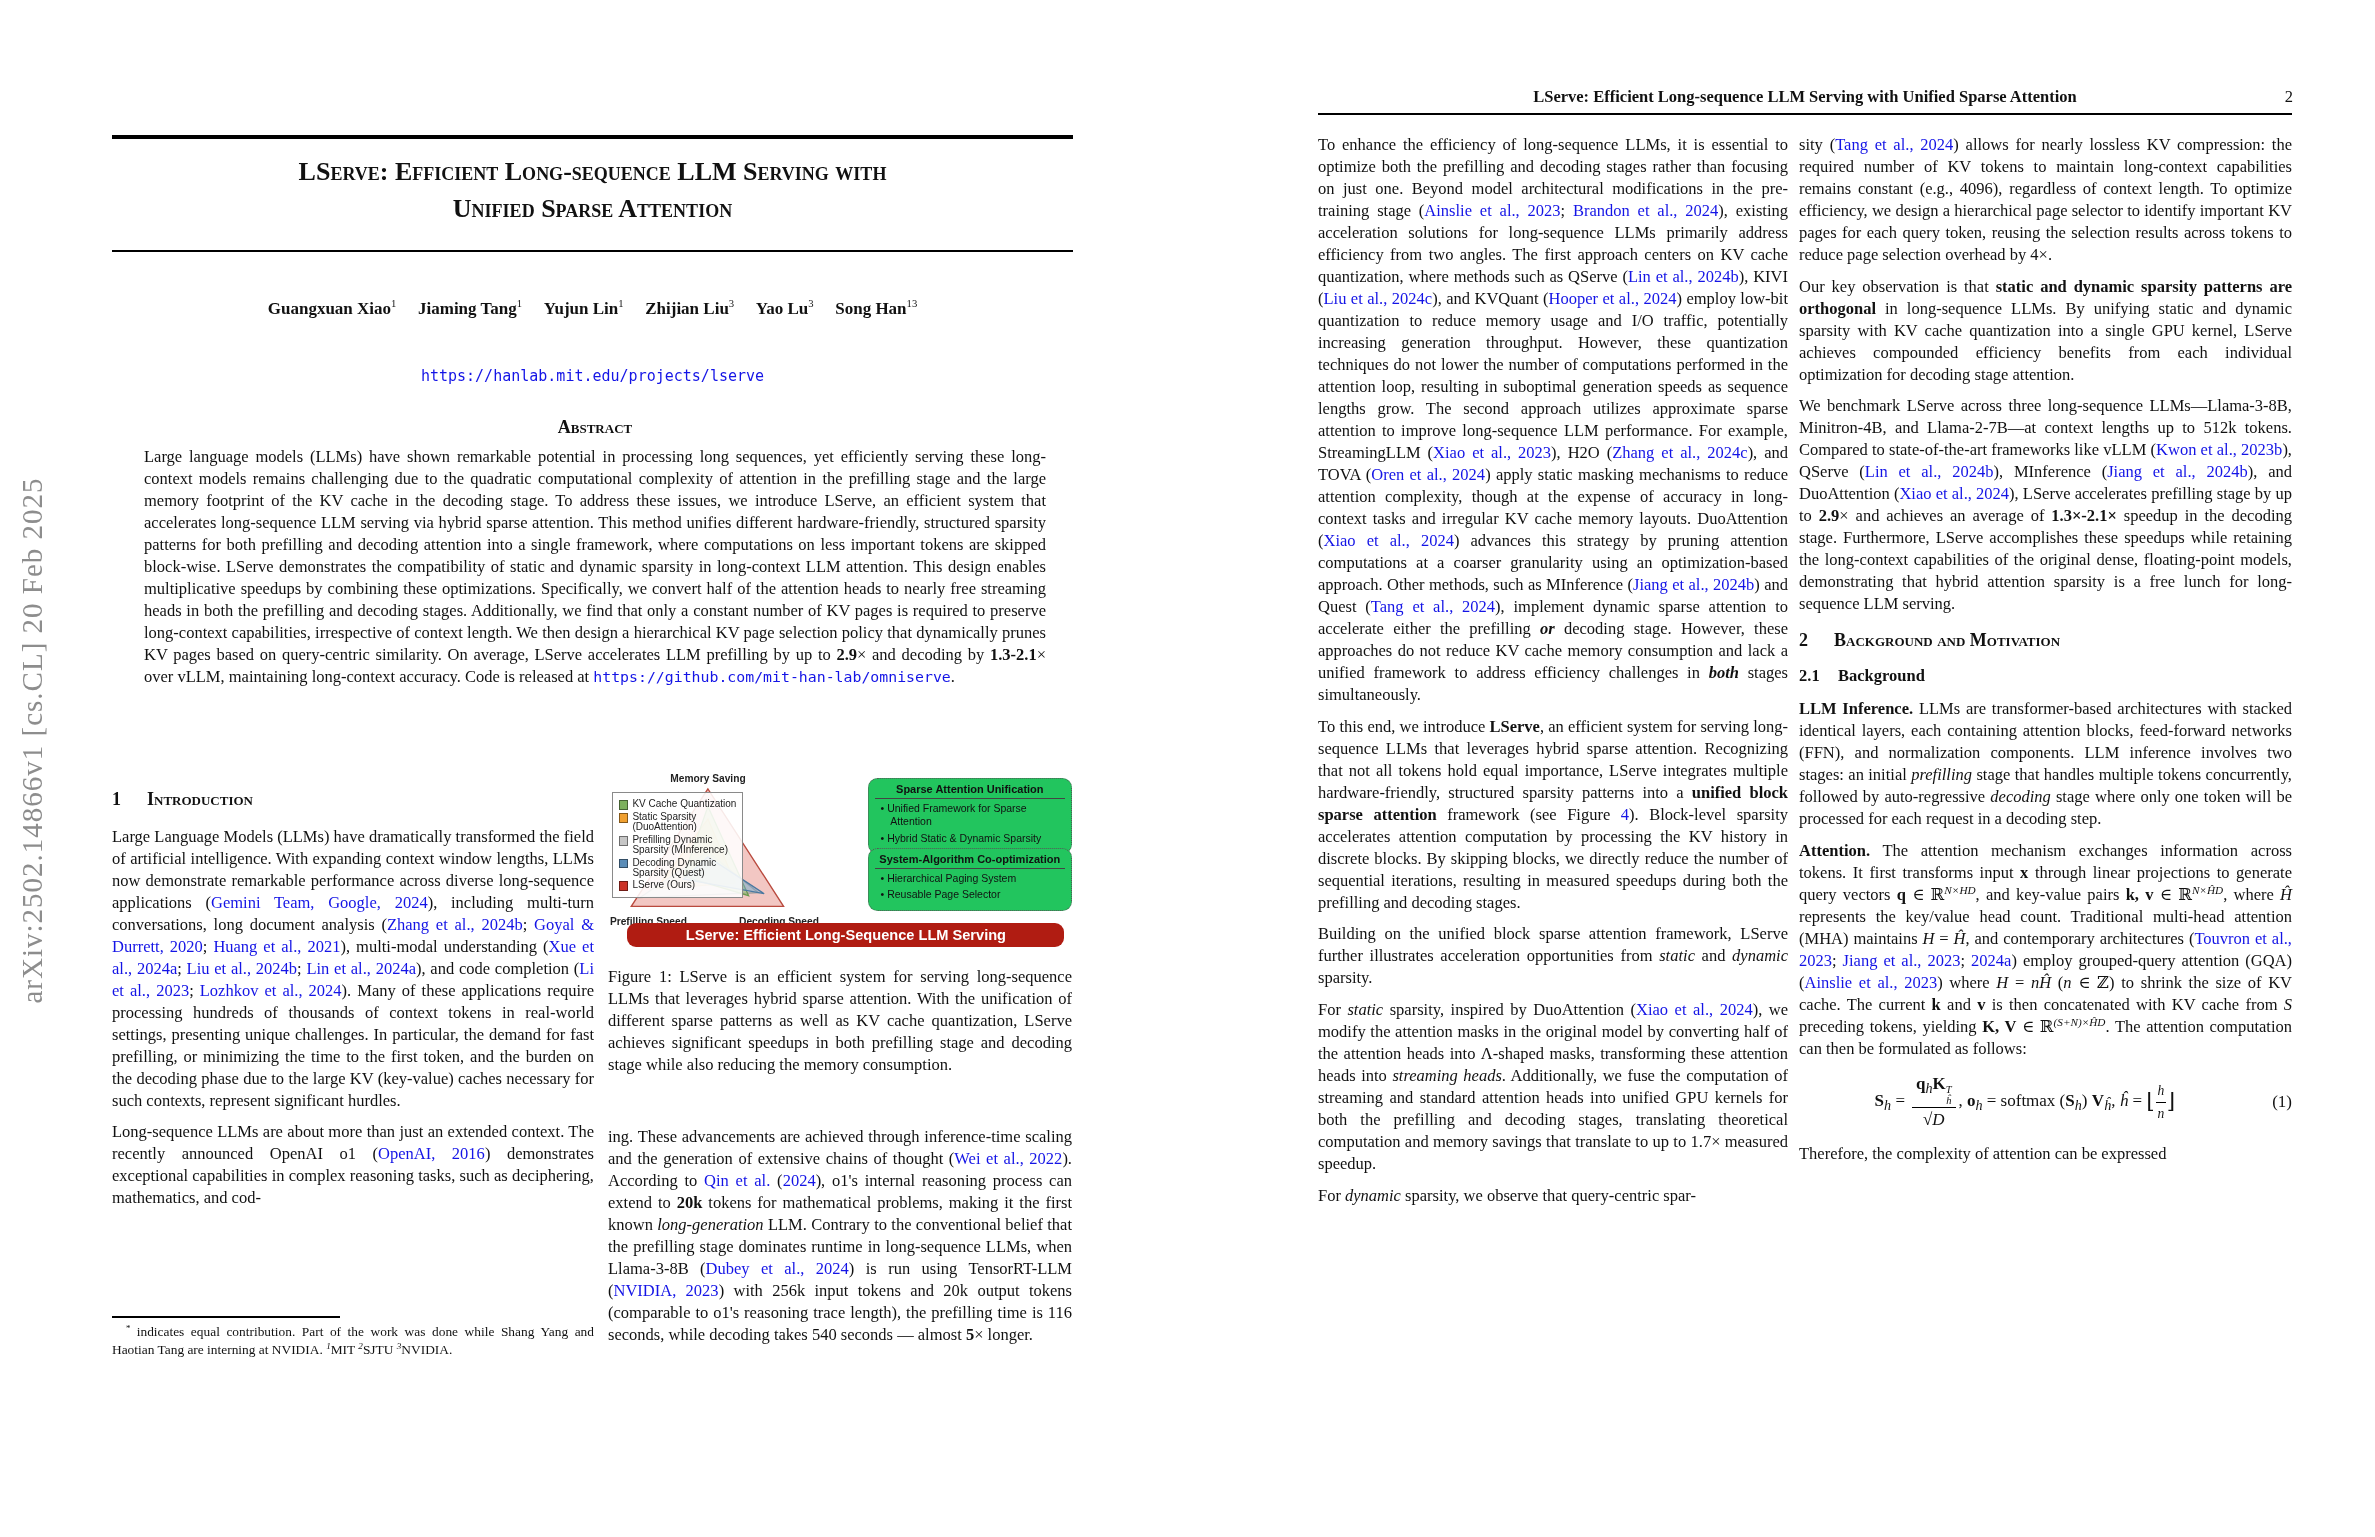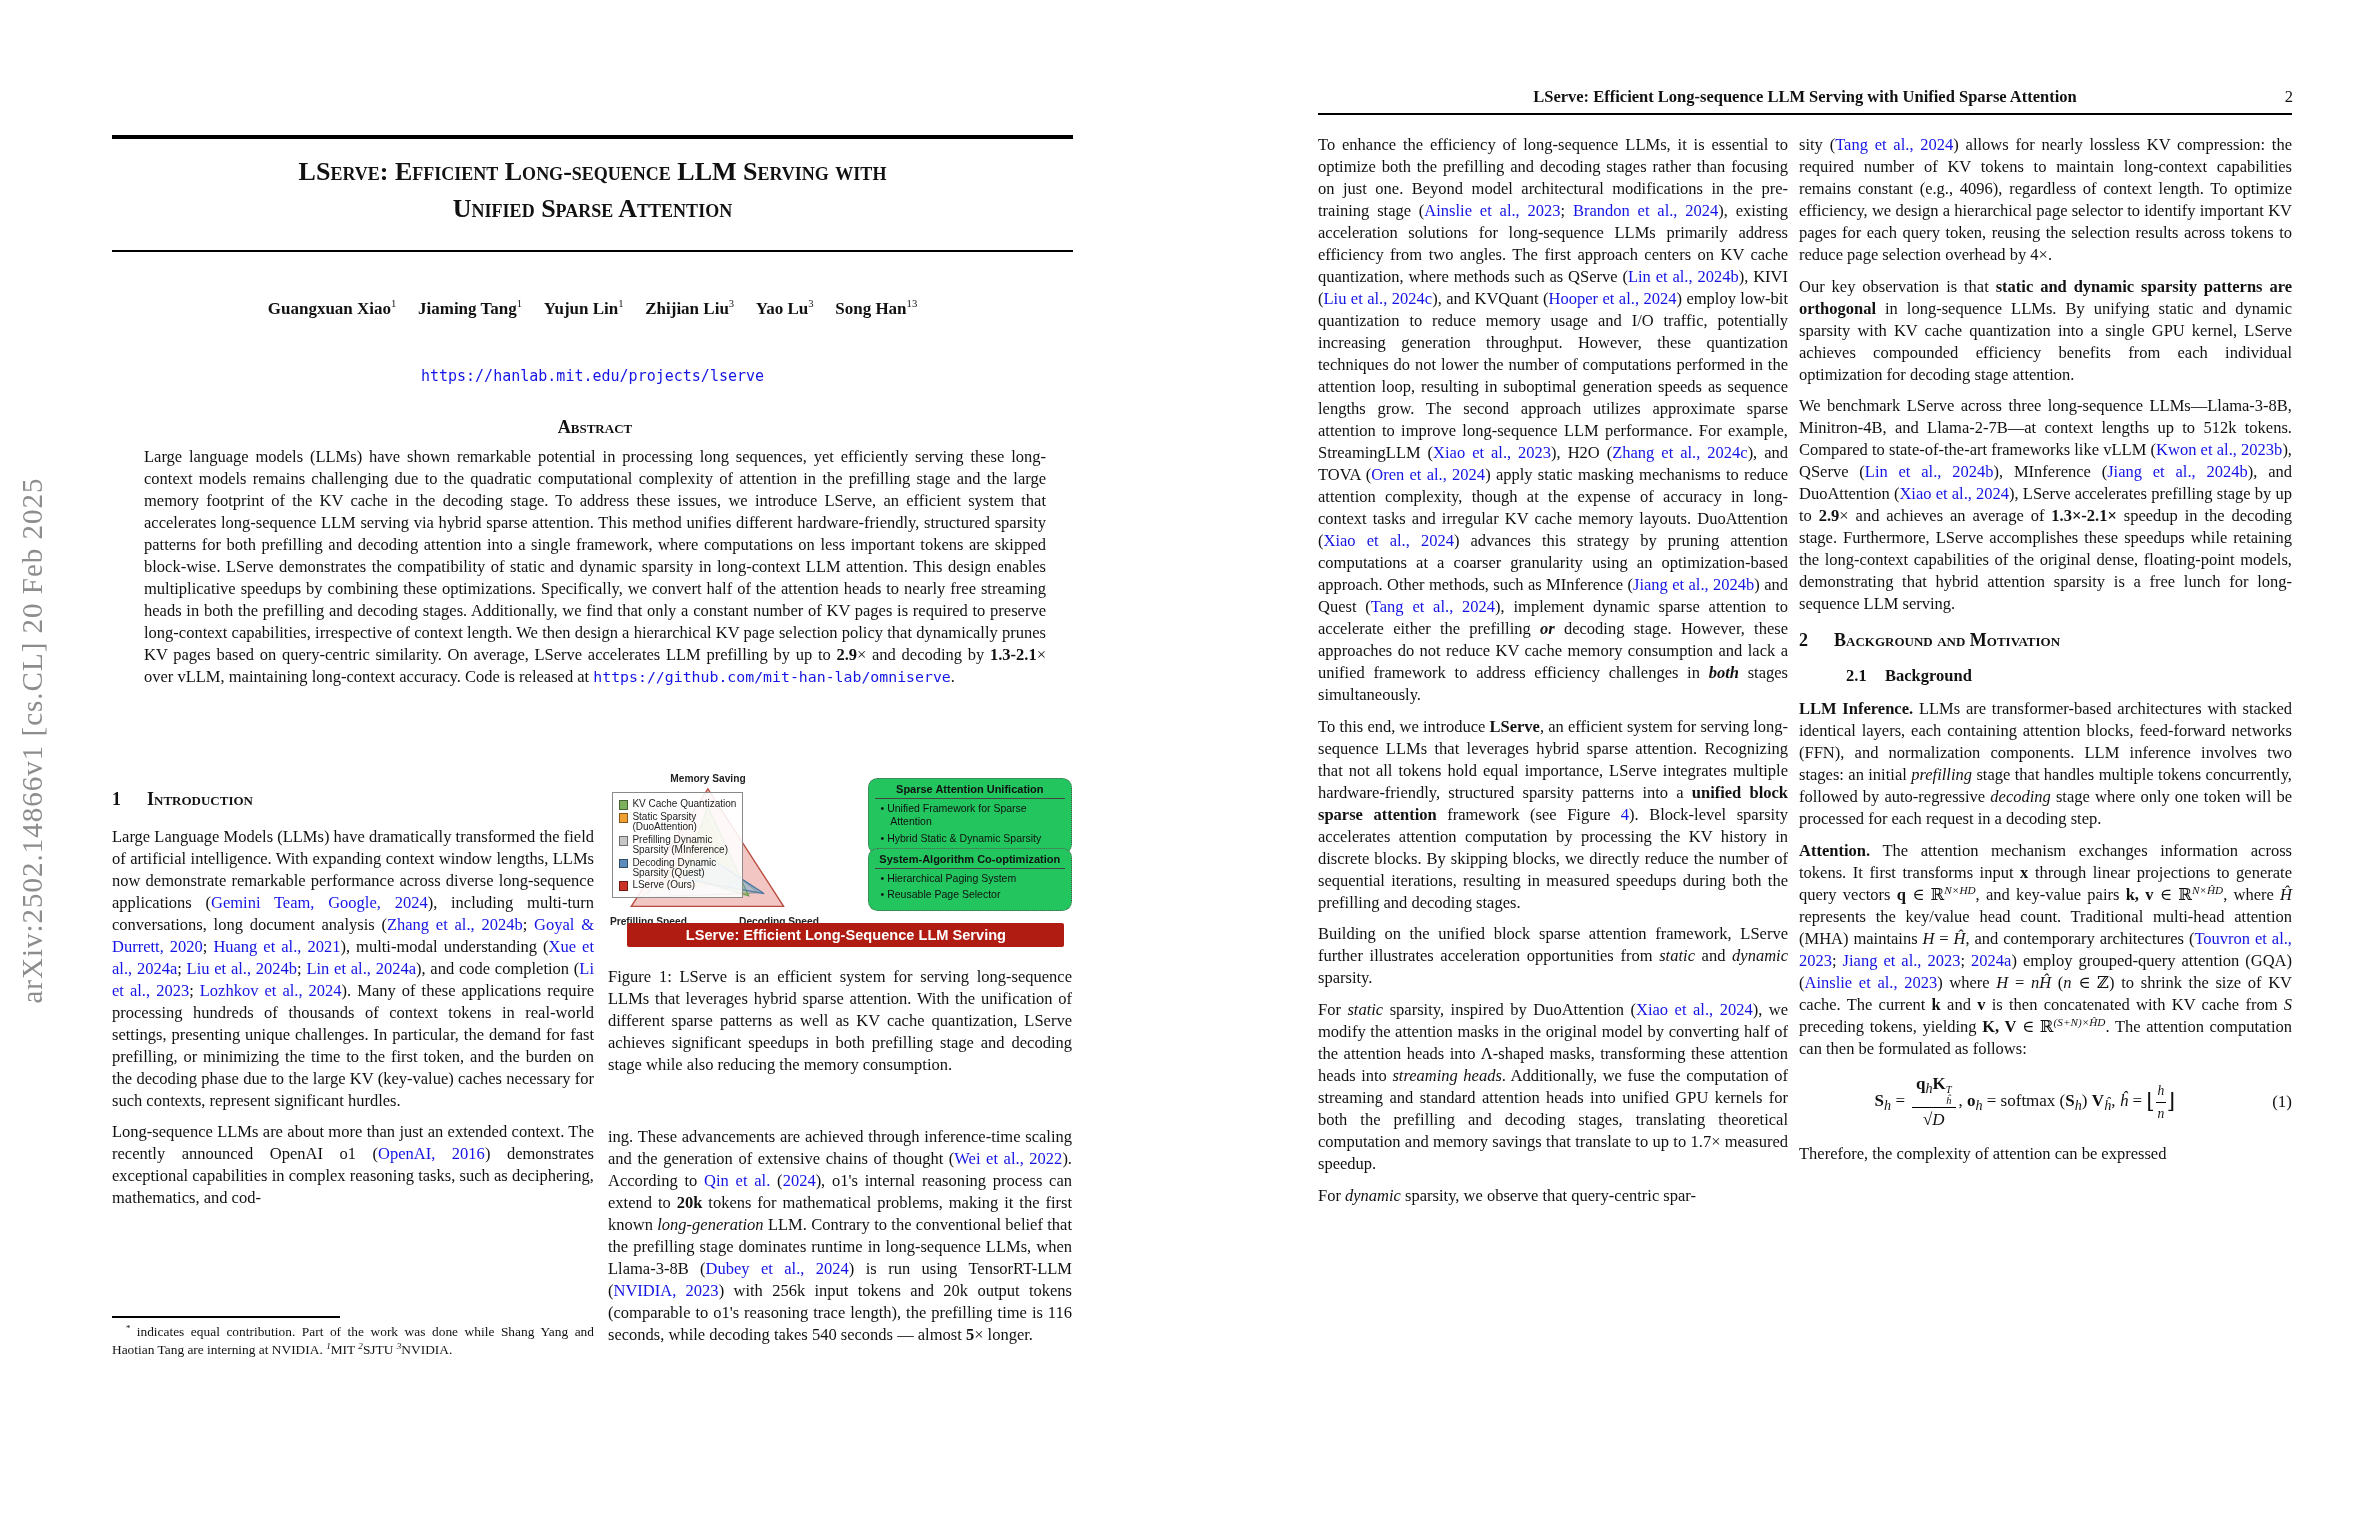--- a/index.html
+++ b/index.html
@@ -24,21 +24,21 @@
   .proj-url{left:112px;top:367px;width:961px;text-align:center;
     font-family:"DejaVu Sans Mono","Liberation Mono",monospace;font-size:15px;color:#1414e6;}
 
   .abstract-head{left:144px;top:417px;width:902px;text-align:center;
     font-variant:small-caps;font-weight:bold;font-size:18px;}
   .abstract-body{left:144px;top:446px;width:902px;font-size:16.5px;line-height:22px;text-align:justify;}
 
   .sec-head{font-variant:small-caps;font-weight:bold;font-size:18px;}
   .sec-num{display:inline-block;width:35px;}
   .subsec-head{font-weight:bold;font-size:16.5px;}
-  .subsec-num{display:inline-block;width:39px;margin-left:47px;}
+  .subsec-num{display:inline-block;width:39px;}
 
   .col{text-align:justify;font-size:16.5px;line-height:22px;}
   .col p{margin:0 0 9.7px 0;}
   .p1c1{left:112px;top:788px;width:482px;}
   .p1c1 .sec-head{margin-bottom:15.5px;}
 
   .footnote-rule{left:112px;top:1316px;width:228px;height:1.5px;background:#000;}
   .footnote{left:112px;top:1323px;width:482px;font-size:13.4px;line-height:17.5px;
     text-align:justify;text-indent:13.6px;}
 
@@ -55,21 +55,21 @@
   .legend-swatch{flex:0 0 7.8px;width:7.8px;height:7.8px;margin:1px 3.9px 0 0;border:1px solid rgba(0,0,0,0.45);}
   .infobox{position:absolute;left:260px;width:190px;border:1.6px dotted #555;border-radius:9.7px;
     background:#22c55e;padding:3.9px 5.8px 4.9px 5.8px;}
   .infobox-1{top:3.9px;}
   .infobox-2{top:74px;}
   .infobox-title{font-size:11px;font-weight:bold;text-align:center;white-space:nowrap;
     border-bottom:1.4px solid #444;padding-bottom:2.9px;margin-bottom:2.9px;}
   .infobox ul{margin:0;padding:0 0 0 5.8px;list-style:none;}
   .infobox li{font-size:10.5px;line-height:13.6px;margin:2.9px 0;padding-left:9.7px;text-indent:-9.7px;}
   .infobox li::before{content:"•  ";}
-  .fig-banner{position:absolute;left:19.4px;top:149px;width:437px;background:#b01c12;border-radius:2px;
+  .fig-banner{position:absolute;left:19.4px;top:149px;width:437px;background:#b01c12;border-radius:9px;
     color:#fff;font-weight:bold;font-size:14.6px;text-align:center;padding:3.9px 0;}
   .fig-caption{left:608px;top:966px;width:464px;font-size:16.5px;line-height:22px;text-align:justify;}
   .p1c2-cont{left:608px;top:1126px;width:464px;}
 
   
   .p2-header-title{left:1318px;top:87px;width:974px;text-align:center;font-weight:bold;font-size:16.5px;}
   .p2-header-num{left:2244px;top:87px;width:49px;text-align:right;font-size:16.5px;}
   .p2-rule{left:1318px;top:113px;width:974px;height:2.4px;}
   .p2c1{left:1318px;top:134px;width:470px;}
   .p2c2{left:1799px;top:134px;width:493px;}

